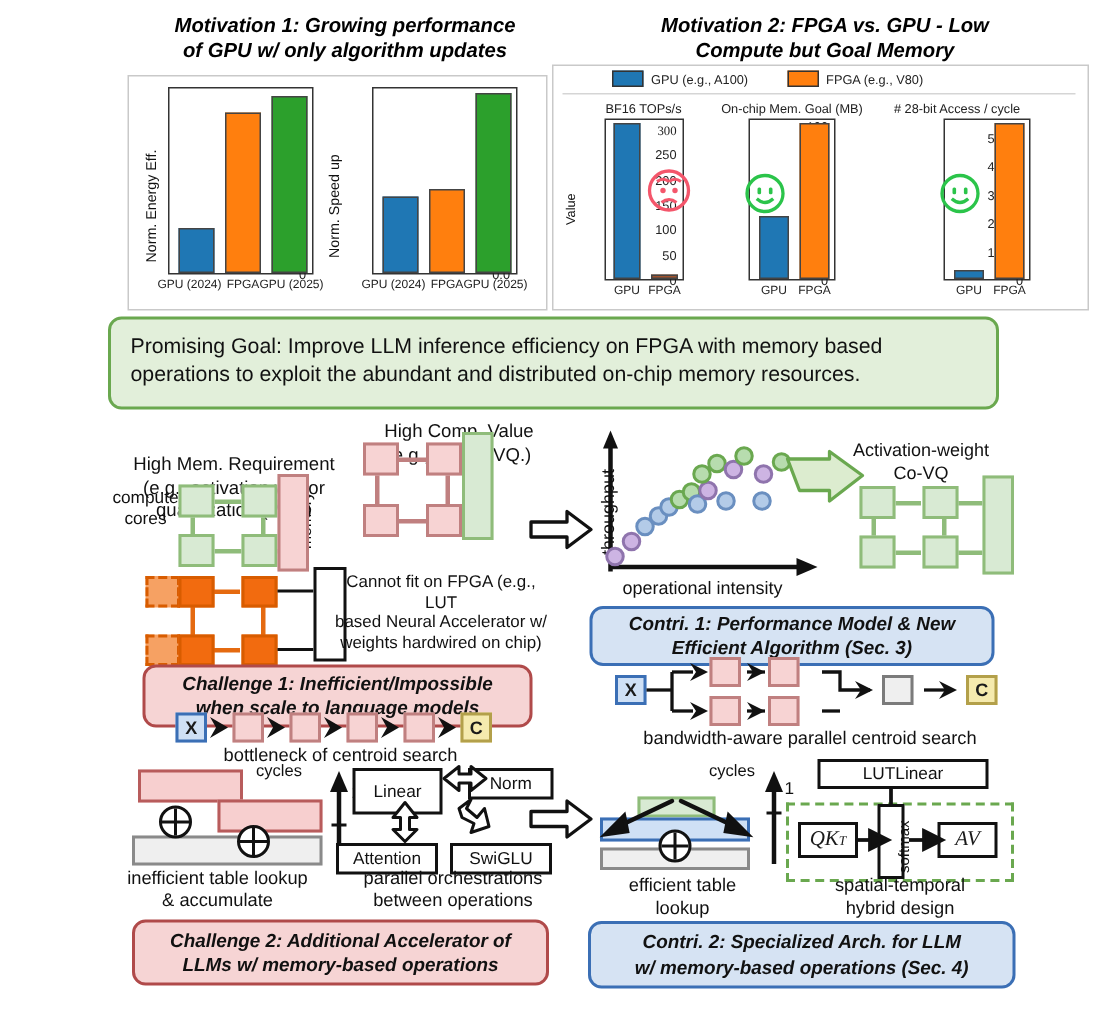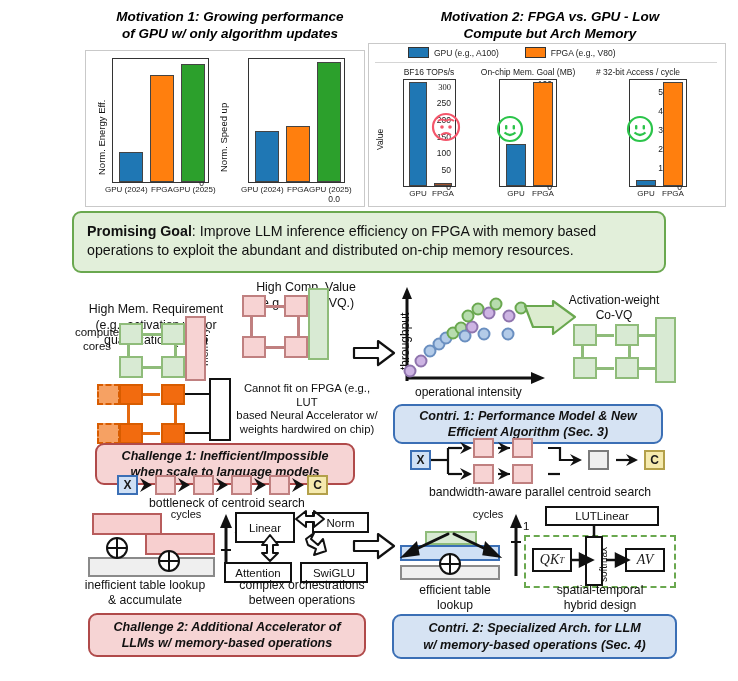--- a/index.html
+++ b/index.html
@@ -25,21 +25,21 @@
   .legend-row{position:absolute;display:flex;gap:26px;align-items:center;font-size:8.5px;color:#222;}
   .legend-row .sw{width:19px;height:9px;border:1px solid #333;display:inline-block;margin-right:5px;vertical-align:middle;}
   .legend-item{display:flex;align-items:center;}
   .hr-thin{position:absolute;height:1px;background:#d5d5d5;}
 
   
   .goalbox{
     position:absolute;border:2px solid #6aa84f;background:#e2efda;border-radius:9px;
     box-sizing:border-box;padding:9px 13px;font-size:14.2px;line-height:1.35;color:#111;
   }
-  .goalbox b{font-weight:bold;}
+  .goalbox b{font-weight:normal;}
   .chalbox{
     position:absolute;border:2px solid #b04a4a;background:#f6d4d4;border-radius:9px;
     box-sizing:border-box;display:flex;align-items:center;justify-content:center;
     font-style:italic;font-weight:bold;font-size:12.6px;line-height:1.3;text-align:center;color:#111;
   }
   .contribox{
     position:absolute;border:2px solid #3b6fb5;background:#d6e3f3;border-radius:9px;
     box-sizing:border-box;display:flex;align-items:center;justify-content:center;
     font-style:italic;font-weight:bold;font-size:12.6px;line-height:1.3;text-align:center;color:#111;
   }
@@ -75,21 +75,21 @@
   .mathbox{position:absolute;background:#fff;border:2px solid #111;box-sizing:border-box;
     display:flex;align-items:center;justify-content:center;font-family:"Liberation Serif",serif;font-style:italic;font-size:14px;}
   svg{position:absolute;overflow:visible;}
 </style>
 </head>
 <body>
 
 <div class="ttl abs" style="left:85px;top:8px;width:290px;white-space:pre-line;">Motivation 1: Growing performance
 of GPU w/ only algorithm updates</div>
 <div class="ttl abs" style="left:400px;top:8px;width:300px;white-space:pre-line;">Motivation 2: FPGA vs. GPU - Low
-Compute but Arch Memory</div>
+Compute but Goal Memory</div>
 
 <div class="panel abs" style="left:85px;top:50px;width:278px;height:155px;"></div>
 
 <div class="ylabel" style="left:96px;top:175px;font-size:9.5px;">Norm. Energy Eff.</div>
 <div class="axes" style="left:112px;top:58px;width:97px;height:125px;">
   <div class="ytick" style="top:124px;">0</div>
   <div class="ytick" style="top:106px;">1</div>
   <div class="ytick" style="top:88px;">2</div>
   <div class="ytick" style="top:70px;">3</div>
   <div class="ytick" style="top:52px;">4</div>
@@ -98,21 +98,21 @@
   <div class="bar" style="left:6px;width:24px;height:30px;background:#1f77b4;"></div>
   <div class="bar" style="left:37px;width:24px;height:107px;background:#ff7f0e;"></div>
   <div class="bar" style="left:68px;width:24px;height:118px;background:#2ca02c;"></div>
   <div class="xlab" style="left:-8px;width:40px;">GPU (2024)</div>
   <div class="xlab" style="left:29px;width:40px;">FPGA</div>
   <div class="xlab" style="left:60px;width:40px;">GPU (2025)</div>
 </div>
 
 <div class="ylabel" style="left:218px;top:172px;font-size:9.5px;">Norm. Speed up</div>
 <div class="axes" style="left:248px;top:58px;width:97px;height:125px;">
-  <div class="ytick" style="top:140px;">0.0</div>
+  <div class="ytick" style="top:124px;">0.0</div>
   <div class="ytick" style="top:99px;">0.5</div>
   <div class="ytick" style="top:73px;">1.0</div>
   <div class="ytick" style="top:48px;">1.5</div>
   <div class="ytick" style="top:22px;">2.0</div>
   <div class="bar" style="left:6px;width:24px;height:51px;background:#1f77b4;"></div>
   <div class="bar" style="left:37px;width:24px;height:56px;background:#ff7f0e;"></div>
   <div class="bar" style="left:68px;width:24px;height:120px;background:#2ca02c;"></div>
   <div class="xlab" style="left:-8px;width:40px;">GPU (2024)</div>
   <div class="xlab" style="left:29px;width:40px;">FPGA</div>
   <div class="xlab" style="left:60px;width:40px;">GPU (2025)</div>
@@ -169,21 +169,21 @@
   <div class="xlab" style="left:-4px;width:40px;">GPU</div>
   <div class="xlab" style="left:23px;width:40px;">FPGA</div>
 </div>
 <svg width="28" height="28" style="left:496px;top:115px;" viewBox="0 0 28 28">
   <circle cx="14" cy="14" r="12" fill="none" stroke="#2bc44a" stroke-width="2.2"></circle>
   <rect x="9" y="10" width="2.4" height="4.5" rx="1" fill="#2bc44a"></rect>
   <rect x="16.6" y="10" width="2.4" height="4.5" rx="1" fill="#2bc44a"></rect>
   <path d="M8.5 17.5 Q14 22.5 19.5 17.5" fill="none" stroke="#2bc44a" stroke-width="2.2"></path>
 </svg>
 
-<div class="subttl" style="left:578px;top:67px;width:120px;"># 32-bit Access / cycle</div>
+<div class="subttl" style="left:578px;top:67px;width:120px;"># 28-bit Access / cycle</div>
 <div class="axes" style="left:629px;top:79px;width:58px;height:108px;">
   <div class="ytick" style="top:107px;">0</div>
   <div class="ytick" style="top:88px;">10000</div>
   <div class="ytick" style="top:69px;">20000</div>
   <div class="ytick" style="top:50px;">30000</div>
   <div class="ytick" style="top:31px;">40000</div>
   <div class="ytick" style="top:12px;">50000</div>
   <div class="bar" style="left:6px;width:20px;height:6px;background:#1f77b4;"></div>
   <div class="bar" style="left:33px;width:20px;height:104px;background:#ff7f0e;"></div>
   <div class="xlab" style="left:-4px;width:40px;">GPU</div>
@@ -240,21 +240,21 @@
 <div class="lnk o" style="left:174px;top:400px;width:3px;height:32px;"></div>
 <div class="nd orangelt" style="left:97px;top:384px;width:23px;height:21px;"></div>
 <div class="nd orangelt" style="left:97px;top:423px;width:23px;height:21px;"></div>
 <div class="nd orange" style="left:119px;top:384px;width:24px;height:21px;"></div>
 <div class="nd orange" style="left:161px;top:384px;width:24px;height:21px;"></div>
 <div class="nd orange" style="left:119px;top:423px;width:24px;height:21px;"></div>
 <div class="nd orange" style="left:161px;top:423px;width:24px;height:21px;"></div>
 <div class="lnk k" style="left:185px;top:393px;width:24px;height:2px;"></div>
 <div class="lnk k" style="left:185px;top:432px;width:24px;height:2px;"></div>
 <div class="wbox" style="left:209px;top:378px;width:22px;height:63px;"></div>
-<div class="cap-l" style="left:232px;top:382px;width:150px;white-space:pre-line;text-align:center;font-size:11.3px;">Cannot fit on FPGA (e.g., LUT
+<div class="cap-l" style="left:219px;top:382px;width:150px;white-space:pre-line;text-align:center;font-size:11.3px;">Cannot fit on FPGA (e.g., LUT
 based Neural Accelerator w/
 weights hardwired on chip)</div>
 
 <svg width="44" height="30" style="left:352px;top:338px;" viewBox="0 0 44 30">
   <path d="M2 10 H26 V3 L42 15 L26 27 V20 H2 Z" fill="#fff" stroke="#111" stroke-width="2.2" stroke-linejoin="round"></path>
 </svg>
 
 <div class="chalbox" style="left:95px;top:443px;width:260px;height:42px;white-space:pre-line;">Challenge 1: Inefficient/Impossible
 when scale to language models</div>
 
@@ -380,21 +380,21 @@
 <div class="wbox lbl" style="left:312px;top:512px;width:57px;height:21px;">Norm</div>
 <div class="wbox lbl" style="left:224px;top:562px;width:68px;height:21px;">Attention</div>
 <div class="wbox lbl" style="left:300px;top:562px;width:68px;height:21px;">SwiGLU</div>
 <svg width="150" height="80" style="left:228px;top:505px;" viewBox="0 0 150 80">
   <g fill="#fff" stroke="#111" stroke-width="2" stroke-linejoin="round">
     <path d="M68 14 L78 6 L78 11 L86 11 L86 6 L96 14 L86 22 L86 17 L78 17 L78 22 Z"></path>
     <path d="M42 32 L34 24 L39 24 L39 16 L34 16 L42 6 L50 16 L45 16 L45 24 L50 24 Z" transform="translate(0,24)"></path>
     <path d="M78 34 L86 28 L83 34 L90 40 L95 34 L98 46 L86 50 L88 44 L80 40 Z"></path>
   </g>
 </svg>
-<div class="cap" style="left:222px;top:578px;width:160px;white-space:pre-line;font-size:12.2px;">complex orchestrations
+<div class="cap" style="left:222px;top:578px;width:160px;white-space:pre-line;font-size:12.2px;">parallel orchestrations
 between operations</div>
 
 <svg width="44" height="28" style="left:352px;top:532px;" viewBox="0 0 44 28">
   <path d="M2 9 H26 V2 L42 14 L26 26 V19 H2 Z" fill="#fff" stroke="#111" stroke-width="2.2" stroke-linejoin="round"></path>
 </svg>
 
 <div class="chalbox" style="left:88px;top:613px;width:278px;height:44px;white-space:pre-line;">Challenge 2: Additional Accelerator of
 LLMs w/ memory-based operations</div>
 
 <div class="greenband" style="left:425px;top:531px;width:52px;height:14px;"></div>

